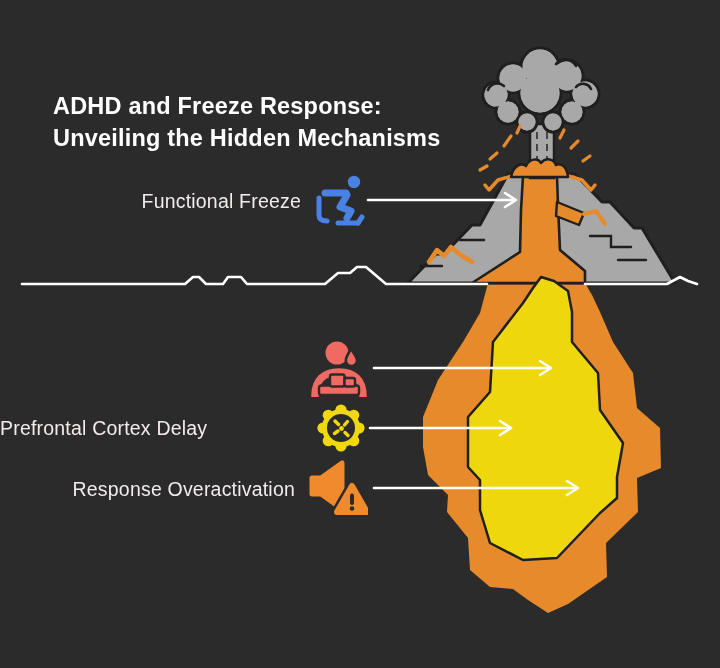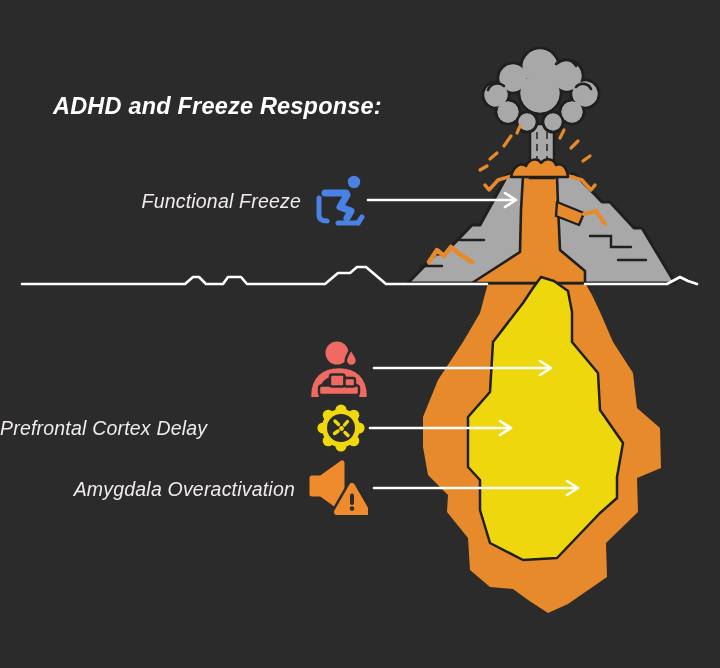--- a/index.html
+++ b/index.html
@@ -2,21 +2,21 @@
 <html><head>
 <meta charset="utf-8">
 <style>
   html,body{margin:0;padding:0;}
   body{
     width:720px;height:668px;
     background:#2b2b2b;
     font-family:"Liberation Sans",sans-serif;
     overflow:hidden;
   }
-  .stage{position:relative;width:568px;height:668px;background:#2b2b2b;font-style:italic;}
+  .stage{position:relative;width:568px;height:668px;background:#2b2b2b;}
   .scene{position:absolute;left:0;top:0;}
   .title{
     position:absolute;left:53px;top:90px;
     color:#ffffff;font-weight:700;font-size:23.5px;line-height:32px;
     letter-spacing:.2px;white-space:nowrap;
   }
   .callout{
     position:absolute;left:0;width:368px;
     display:flex;align-items:center;justify-content:flex-end;gap:11px;
   }
@@ -132,20 +132,21 @@
         </g>
       <g>
           <path d="M374,488 H577"></path>
           <path d="M567,481 L578,488 L567,495"></path>
         </g>
     </g>
   </svg>
 
   <div class="title">
     <div>ADHD and Freeze Response:</div>
+    <div>Unveiling the Hidden Mechanisms</div>
   </div>
 
   <div class="callout" id="row-freeze">
     <span class="txt">Functional Freeze</span>
     <svg class="ic" width="56" height="54" viewBox="0 0 56 54">
       <g stroke="#4a82e4" fill="none" stroke-linecap="round" stroke-linejoin="round">
         <circle cx="42" cy="8" r="6.2" fill="#4a82e4" stroke="none"></circle>
         <path d="M13,19 H34" stroke-width="7"></path>
         <path d="M35,21 L28,33 L39,37 L35,44" stroke-width="7"></path>
         <path d="M26,49 H46" stroke-width="5"></path>
@@ -184,21 +185,21 @@
         <path d="M21,20 L24.5,23.5"></path>
         <path d="M33.5,20.5 L30.5,24"></path>
         <path d="M20.5,32.5 L24,30"></path>
         <path d="M31,31.5 L34,34.5"></path>
       </g>
       <circle cx="27.5" cy="27.5" r="2.4" fill="#f0d80c"></circle>
     </svg>
   </div>
 
   <div class="callout" id="row-amygdala">
-    <span class="txt">Amygdala Overactivation</span>
+    <span class="txt">Response Overactivation</span>
     <svg class="ic" width="62" height="60" viewBox="0 0 62 60">
       <path d="M6,19 H15 L36,4 V50 L15,35 H6 Z" fill="#ef8b2d" stroke="#ef8b2d" stroke-width="5" stroke-linejoin="round"></path>
       <g>
         <path d="M46,27 L61,53 H31 Z" fill="#2b2b2b" stroke="#2b2b2b" stroke-width="11" stroke-linejoin="round"></path>
         <path d="M46,27 L61,53 H31 Z" fill="#ef8b2d" stroke="#ef8b2d" stroke-width="6" stroke-linejoin="round"></path>
         <path d="M46,36.5 V44" stroke="#2b2b2b" stroke-width="4" stroke-linecap="round" fill="none"></path>
         <circle cx="46" cy="49.5" r="2.3" fill="#2b2b2b"></circle>
       </g>
     </svg>
   </div>

